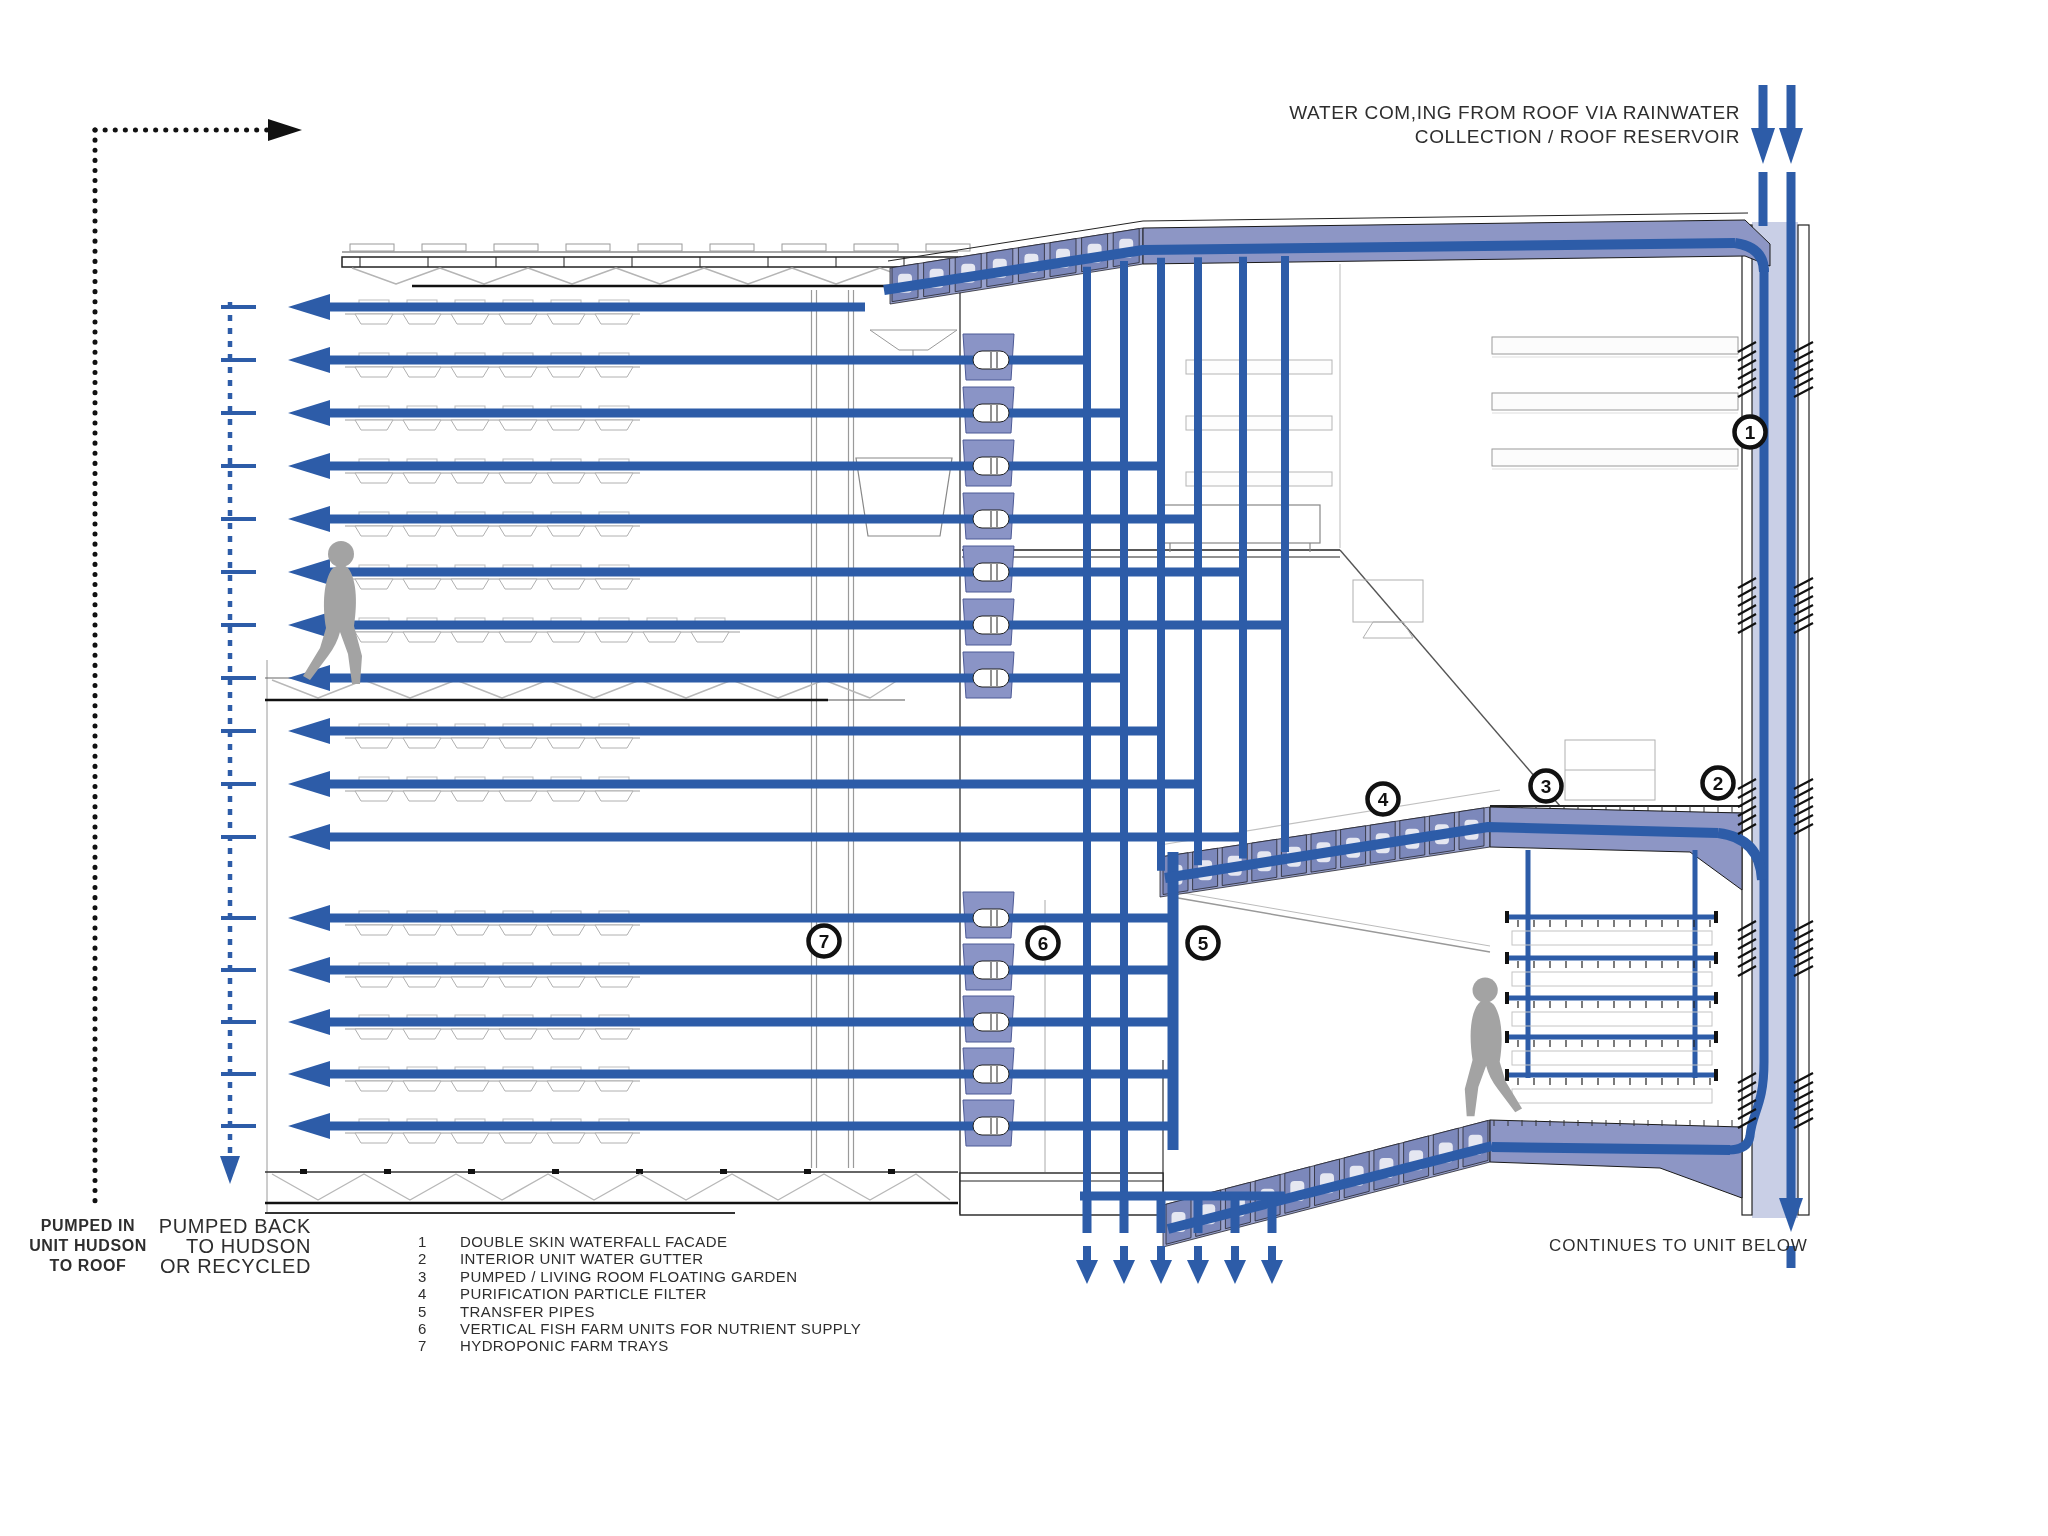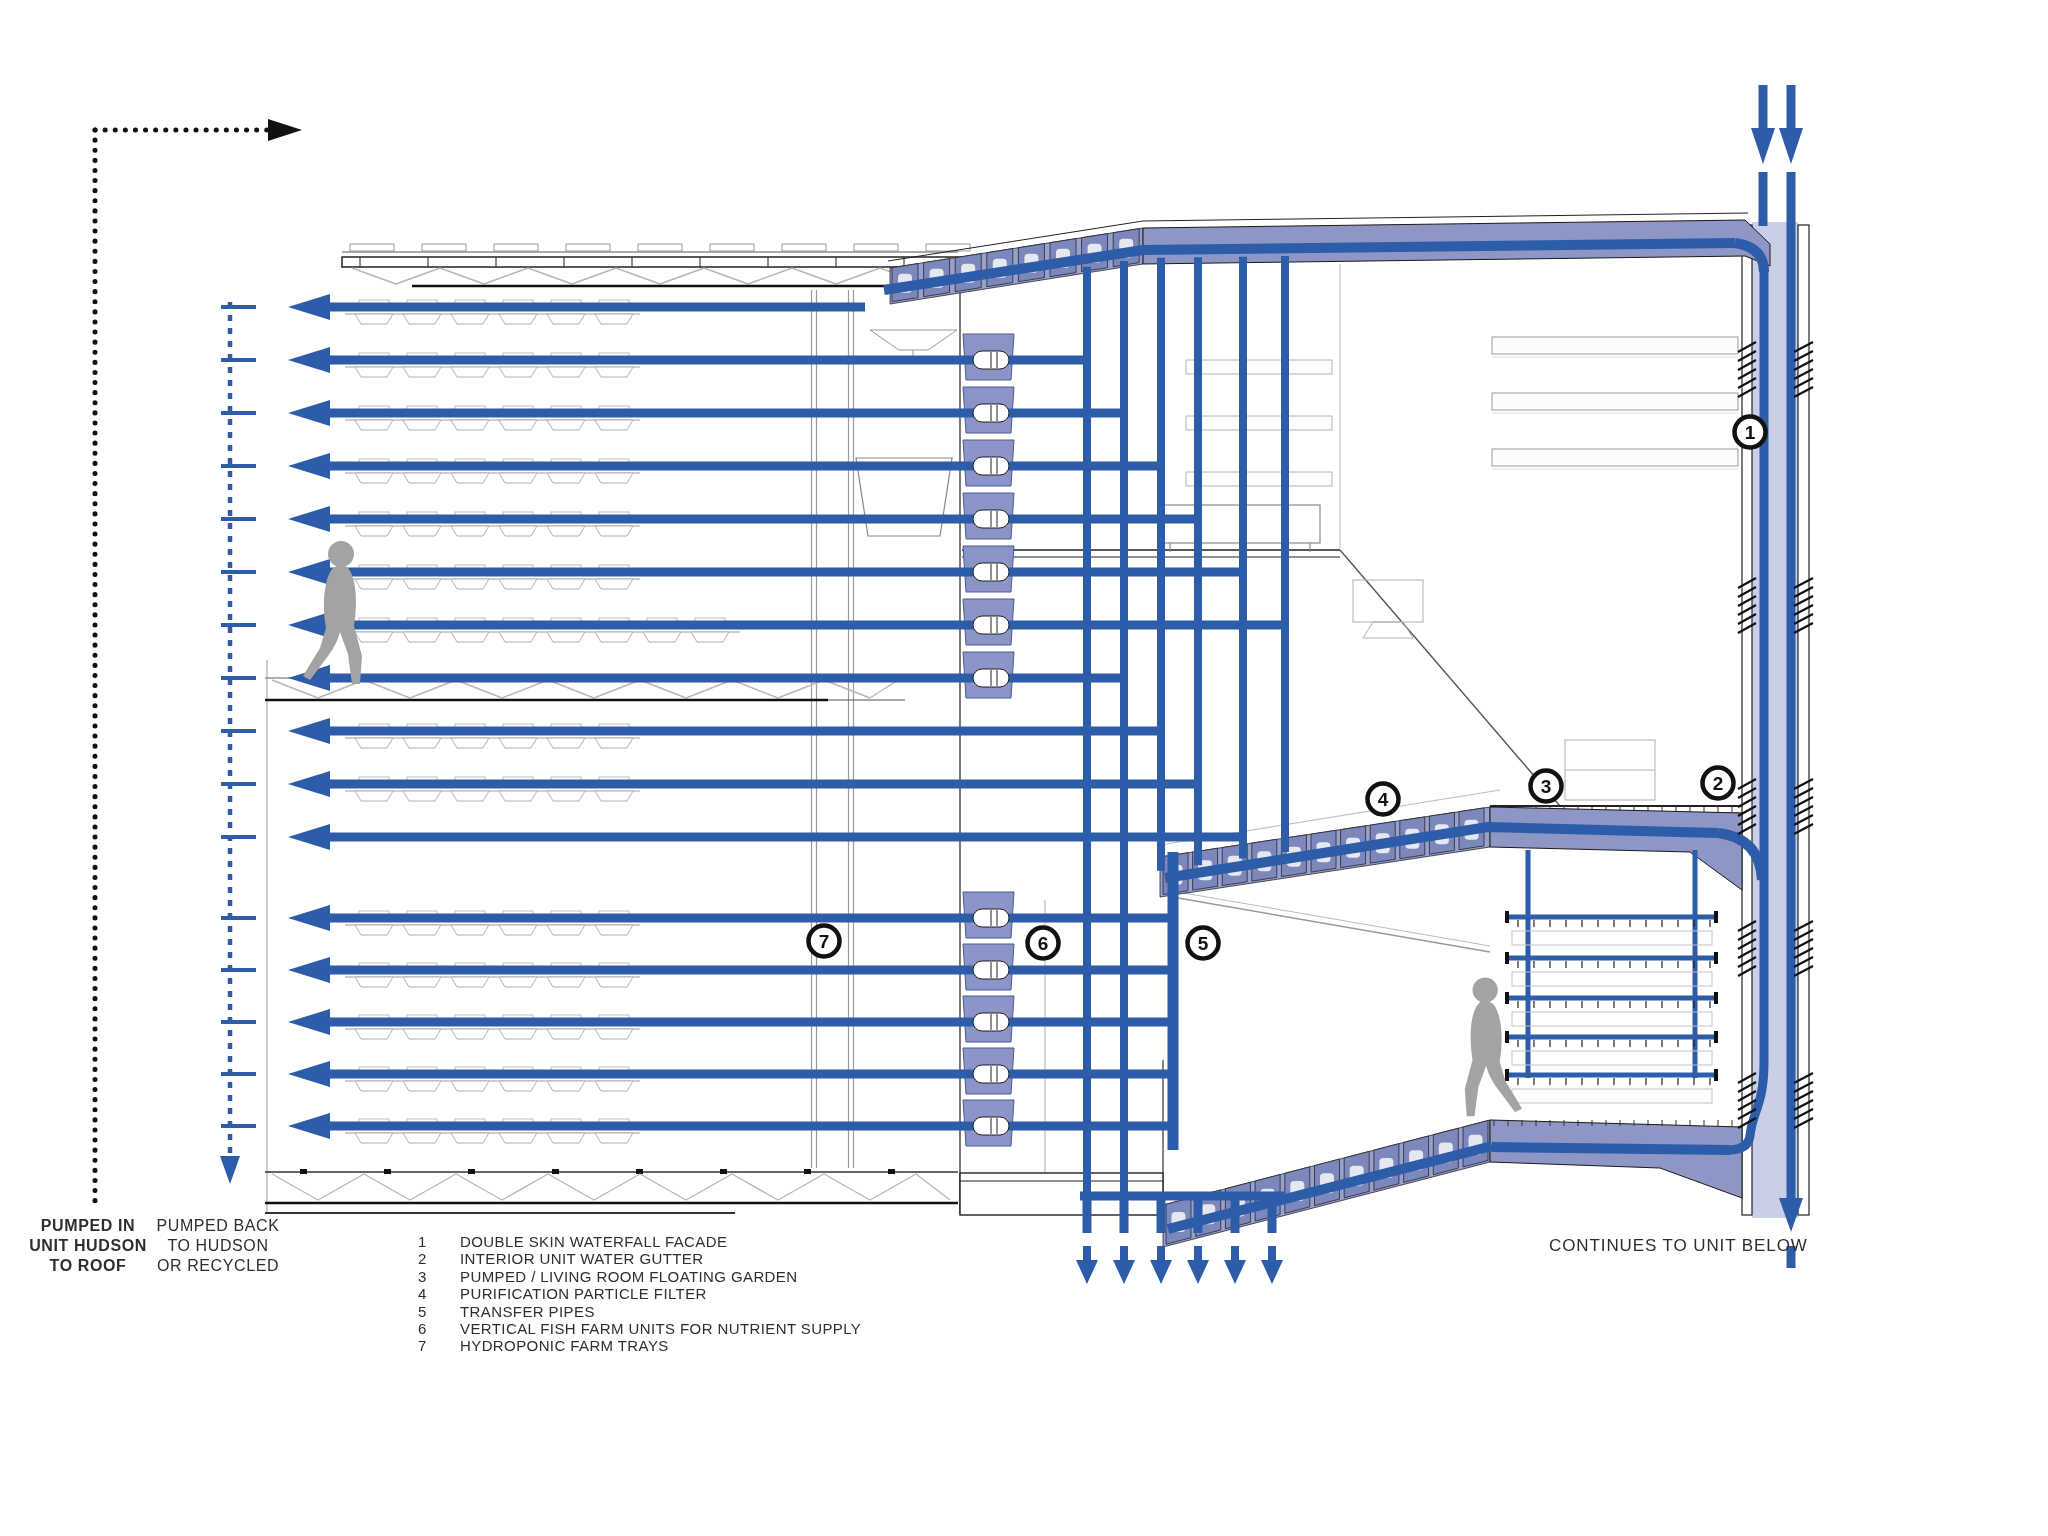--- a/index.html
+++ b/index.html
@@ -2,21 +2,21 @@
 <html><head>
 <meta charset="utf-8">
 <style>
   html,body{margin:0;padding:0;background:#fff;}
   .canvas{position:relative;width:2048px;height:1536px;background:#fff;overflow:hidden;
           font-family:"Liberation Sans",sans-serif;}
   svg{position:absolute;left:0;top:0;}
   .lbl{position:absolute;color:#2e2e2e;letter-spacing:.6px;white-space:nowrap;}
   .title{right:308px;top:101px;text-align:right;font-size:19px;line-height:24px;}
   .pumpin{left:8px;top:1216px;width:160px;text-align:center;font-size:16px;line-height:20px;white-space:normal;font-weight:bold;}
-  .pumpback{left:137px;top:1216px;width:162px;text-align:center;font-size:16px;line-height:20px;white-space:normal;}
+  .pumpback{left:149px;top:1216px;width:162px;text-align:right;font-size:20px;line-height:20px;white-space:normal;}
   .continues{left:1549px;top:1236px;font-size:17px;letter-spacing:.9px;}
   .legend{position:absolute;left:418px;top:1233px;font-size:15px;line-height:17.4px;color:#2e2e2e;letter-spacing:.4px;}
   .legend-row{display:flex;}
   .legend-row .num{width:42px;flex:0 0 42px;}
 </style>
 </head>
 <body>
 
 <div class="canvas">
 
@@ -712,20 +712,24 @@
       <g>
     <circle cx="1043" cy="943" r="15.5" fill="#fff" stroke="#111111" stroke-width="4.5"></circle>
     <text x="1043" y="949.5" text-anchor="middle" font-family="Liberation Sans, sans-serif" font-size="19" font-weight="700" fill="#111111">6</text>
       </g>
       <g>
     <circle cx="824" cy="941" r="15.5" fill="#fff" stroke="#111111" stroke-width="4.5"></circle>
     <text x="824" y="947.5" text-anchor="middle" font-family="Liberation Sans, sans-serif" font-size="19" font-weight="700" fill="#111111">7</text>
       </g>
     </svg>
 
+  <div class="lbl title">
+    <div>WATER COM,ING FROM ROOF VIA RAINWATER</div>
+    <div>COLLECTION / ROOF RESERVOIR</div>
+  </div>
 
   <div class="lbl pumpin">
     <div>PUMPED IN</div>
     <div>UNIT HUDSON</div>
     <div>TO ROOF</div>
   </div>
 
   <div class="lbl pumpback">
     <div>PUMPED BACK</div>
     <div>TO HUDSON</div>

